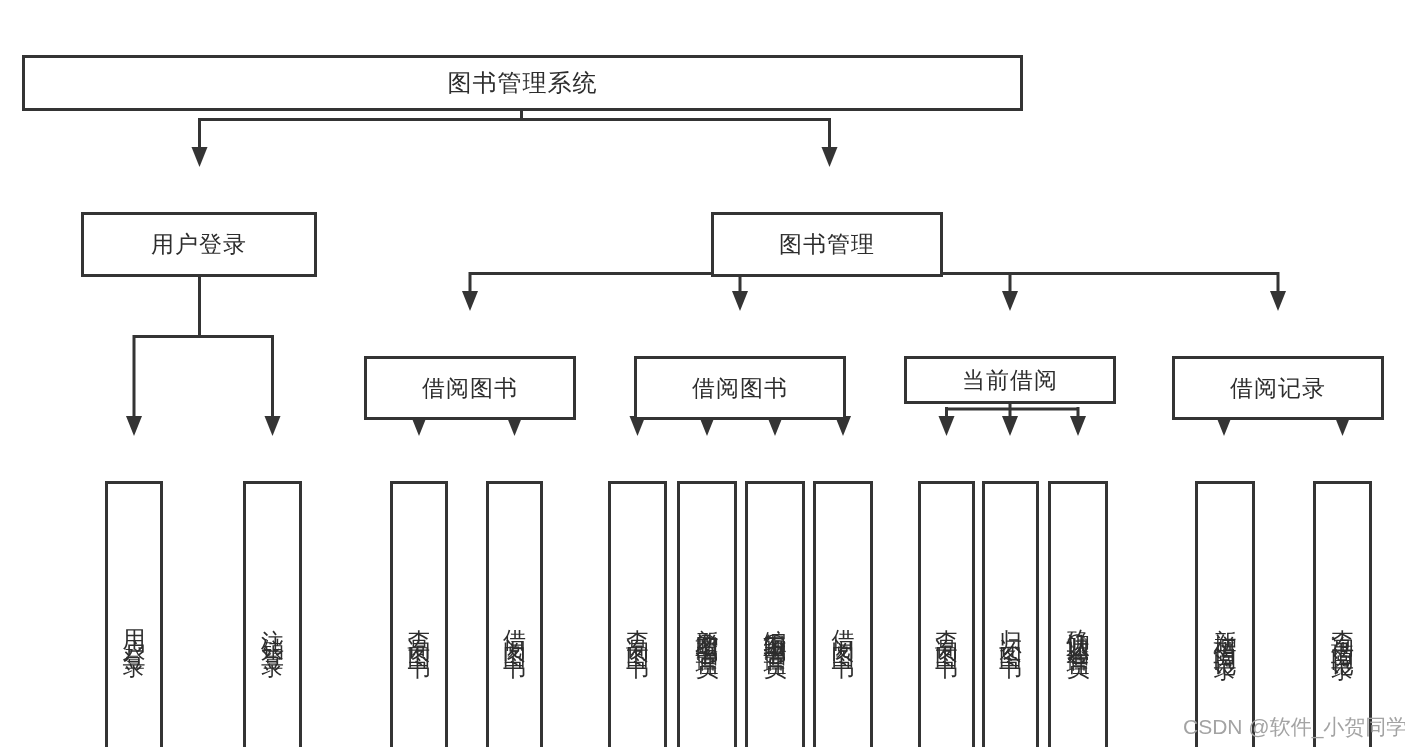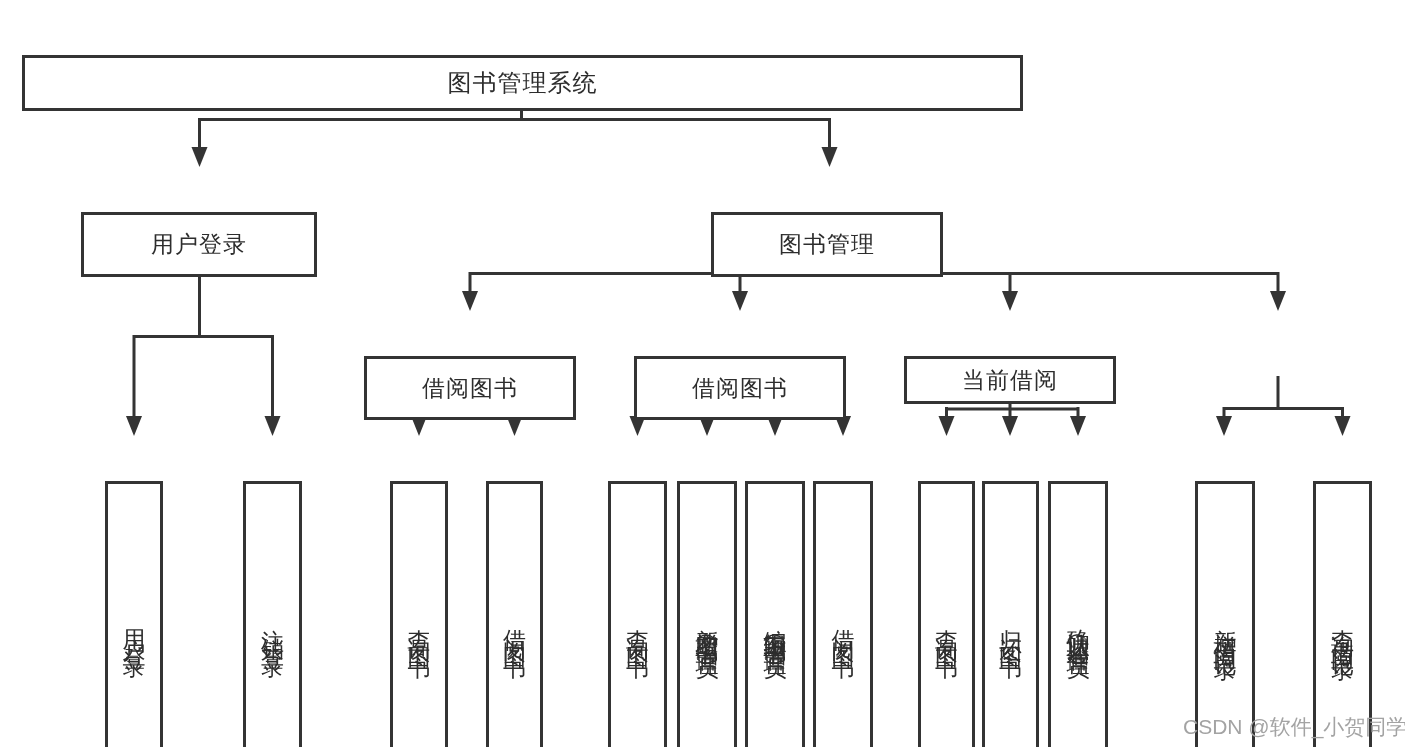--- a/index.html
+++ b/index.html
@@ -104,20 +104,21 @@
   </svg>
 
   <div class="node h root-box" style="left:22px; top:11px; width:1001px; height:56px;">图书管理系统</div>
 
   <div class="node h" style="left:81px; top:168px; width:236px; height:65px;">用户登录</div>
   <div class="node h" style="left:711px; top:168px; width:232px; height:65px;text-align:right;">图书管理</div>
 
   <div class="node h" style="left:364px; top:312px; width:212px; height:64px;">借阅图书</div>
   <div class="node h" style="left:634px; top:312px; width:212px; height:64px;">借阅图书</div>
   <div class="node h" style="left:904px; top:312px; width:212px; height:48px;">当前借阅</div>
+  <div class="node h" style="left:1172px; top:312px; width:212px; height:64px;">借阅记录</div>
 
   <div class="node leaf" style="left:105px; top:437px; width:58px; height:296px;">用户登录</div>
   <div class="node leaf" style="left:243px; top:437px; width:59px; height:296px;">注销登录</div>
 
   <div class="node leaf" style="left:390px; top:437px; width:58px; height:296px;">查询图书</div>
   <div class="node leaf" style="left:486px; top:437px; width:57px; height:296px;">借阅图书</div>
 
   <div class="node leaf" style="left:608px; top:437px; width:59px; height:296px;">查询图书</div>
   <div class="node leaf" style="left:677px; top:437px; width:60px; height:296px; letter-spacing:4px;">新增图书（管理员）</div>
   <div class="node leaf" style="left:745px; top:437px; width:60px; height:296px; letter-spacing:4px;">编辑图书（管理员）</div>

